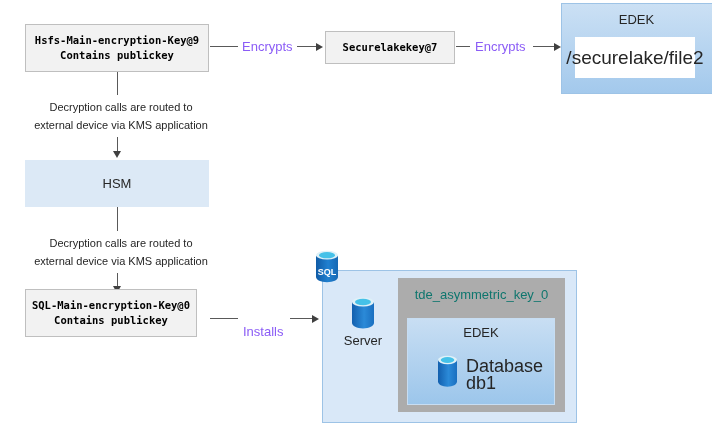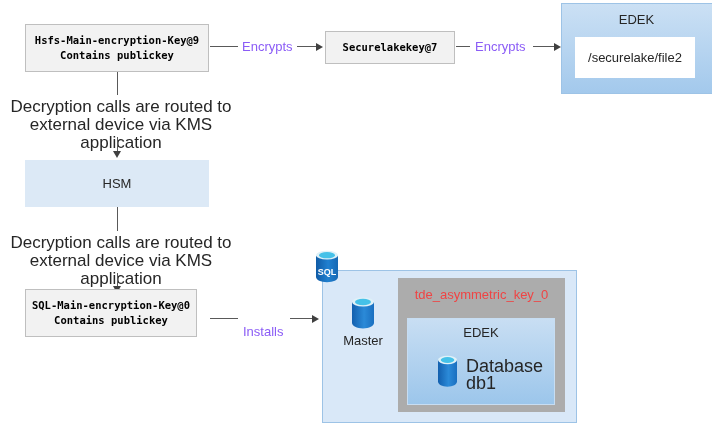--- a/index.html
+++ b/index.html
@@ -19,44 +19,44 @@
     position:absolute;background:#DCE9F6;
     display:flex;flex-direction:column;align-items:center;justify-content:center;
     font-size:13px;line-height:17px;text-align:center;box-sizing:border-box;color:#262626;
   }
   .edekbox{
     position:absolute;border:1px solid #9DC3E6;box-sizing:border-box;
     background:linear-gradient(180deg,#CBE0F4 0%,#A3C9EC 100%);
   }
   .whitebox{
     position:absolute;background:#ffffff;display:flex;align-items:center;justify-content:center;
-    font-size:13px;color:#262626;box-sizing:border-box;
+    font-size:19px;color:#262626;box-sizing:border-box;
   }
   .hline{position:absolute;height:1px;background:#595959;}
   .vline{position:absolute;width:1px;background:#595959;}
   .arrow-right{position:absolute;width:0;height:0;
     border-left:7px solid #404040;border-top:4px solid transparent;border-bottom:4px solid transparent;}
   .arrow-down{position:absolute;width:0;height:0;
     border-top:7px solid #404040;border-left:4px solid transparent;border-right:4px solid transparent;}
   .edge-label{position:absolute;font-size:13px;color:#8b5cf6;white-space:nowrap;}
   .note{
     position:absolute;left:5px;width:232px;text-align:center;
-    font-size:17px;line-height:18px;color:#262626;
+    font-size:11px;line-height:18px;color:#262626;
   }
   .bigbox{
     position:absolute;left:322px;top:270px;width:255px;height:153px;
     background:#D9E8F8;border:1px solid #9DC3E6;box-sizing:border-box;
   }
   .instance-title{position:absolute;left:347px;top:250px;font-size:14px;color:#333;white-space:nowrap;}
   .tdebox{
     position:absolute;left:398px;top:278px;width:167px;height:134px;
     background:#ACACAC;box-sizing:border-box;
   }
   .tde-title{position:absolute;left:398px;top:287px;width:167px;text-align:center;
-    font-size:13px;color:#ef4444;white-space:nowrap;}
+    font-size:13px;color:#0f766e;white-space:nowrap;}
   .inner-edek{
     position:absolute;left:407px;top:318px;width:148px;height:87px;
     border:1px solid #C7DDF2;box-sizing:border-box;
     background:linear-gradient(180deg,#C8DEF3 0%,#9CC6EB 100%);
   }
   .inner-edek-title{position:absolute;left:407px;top:325px;width:148px;text-align:center;
     font-size:13px;color:#262626;}
   .db-label{position:absolute;font-size:18px;line-height:17px;color:#262626;}
   .icon{position:absolute;}
   .center-label{position:absolute;text-align:center;font-size:13px;color:#262626;}
@@ -142,21 +142,21 @@
       <linearGradient id="gm" x1="0" y1="0" x2="1" y2="0">
         <stop offset="0" stop-color="#125fae"></stop>
           <stop offset="0.55" stop-color="#2b8ad8"></stop>
           <stop offset="1" stop-color="#1a6fc0"></stop>
       </linearGradient>
     </defs>
     <path d="M3 6 v21 c0 3 4.9 5.4 11 5.4 s11 -2.4 11 -5.4 V6 Z" fill="url(#gm)"></path>
     <ellipse cx="14" cy="6" rx="11" ry="4.5" fill="#dff1f8"></ellipse>
     <ellipse cx="14" cy="6" rx="8" ry="3.2" fill="#45c1e8"></ellipse>
   </svg>
-  <div class="center-label" style="left:331px;top:333px;width:64px;">Master</div>
+  <div class="center-label" style="left:331px;top:333px;width:64px;">Server</div>
 
   <div class="tdebox"></div>
   <div class="tde-title">tde_asymmetric_key_0</div>
 
   <div class="inner-edek"></div>
   <div class="inner-edek-title">EDEK</div>
 
   <svg class="icon" style="left:436px;top:354px;" width="23" height="34" viewBox="0 0 23 34">
     <defs>
       <linearGradient id="gd" x1="0" y1="0" x2="1" y2="0">

